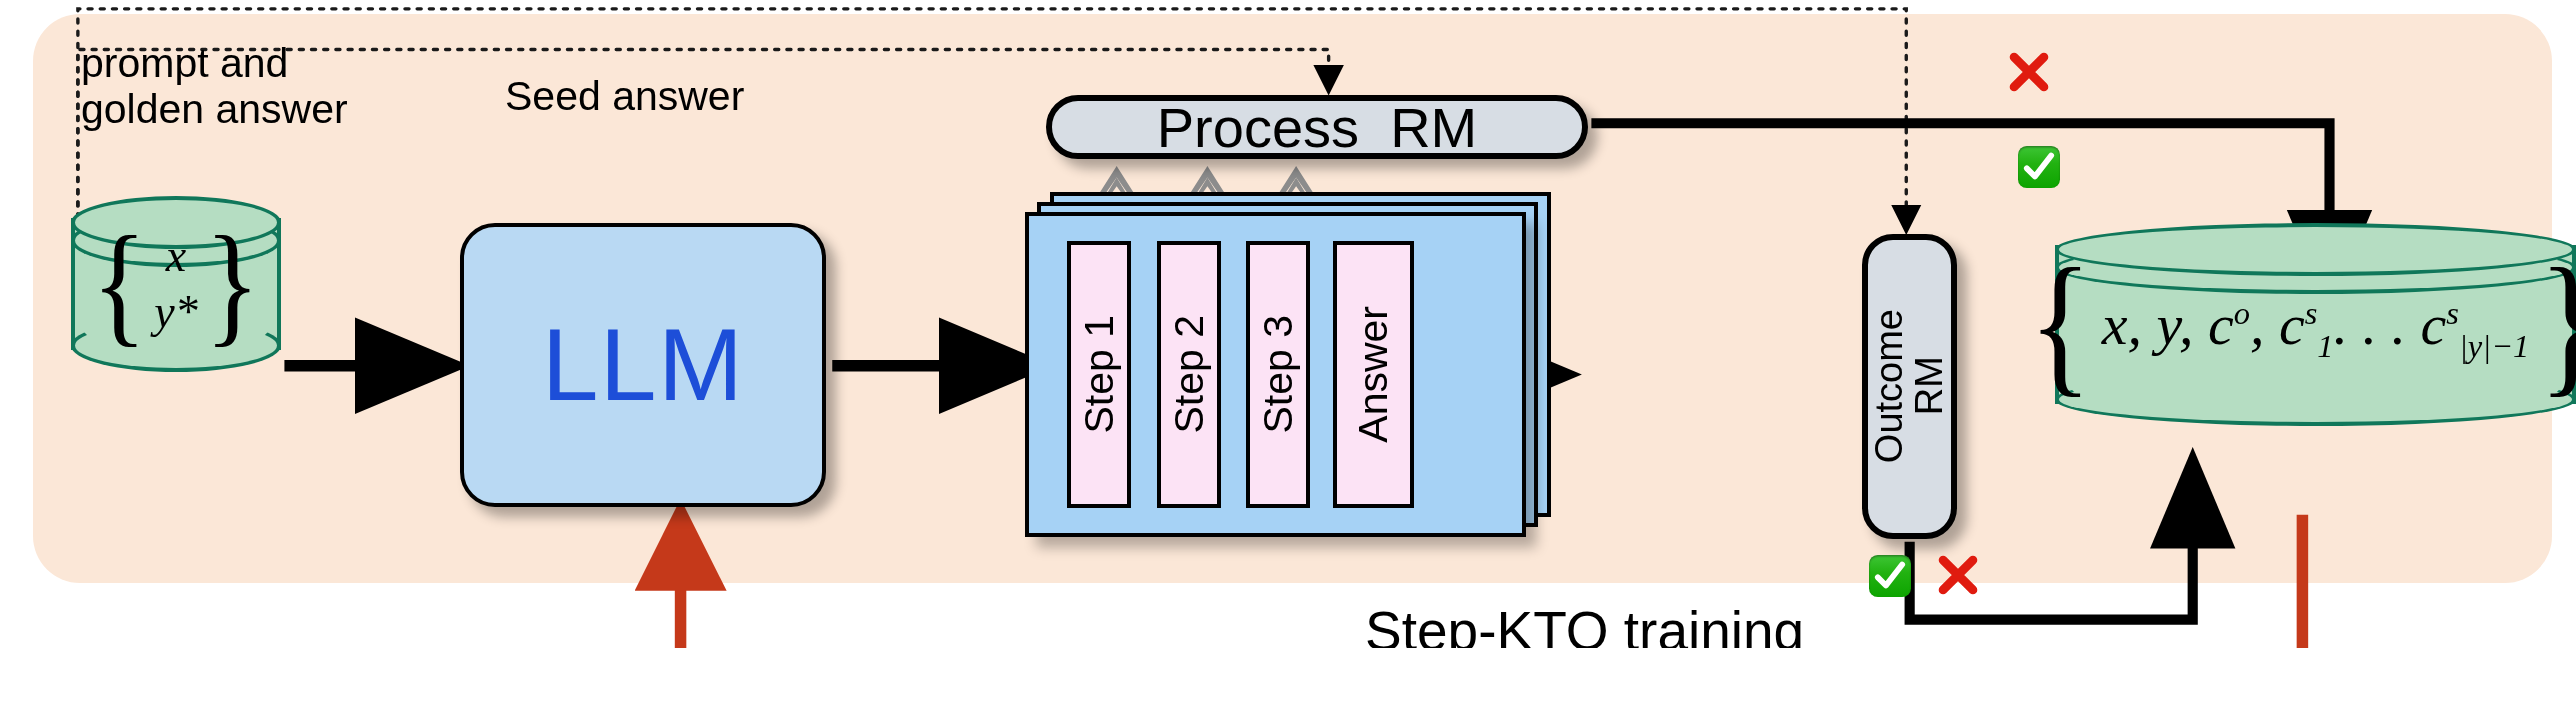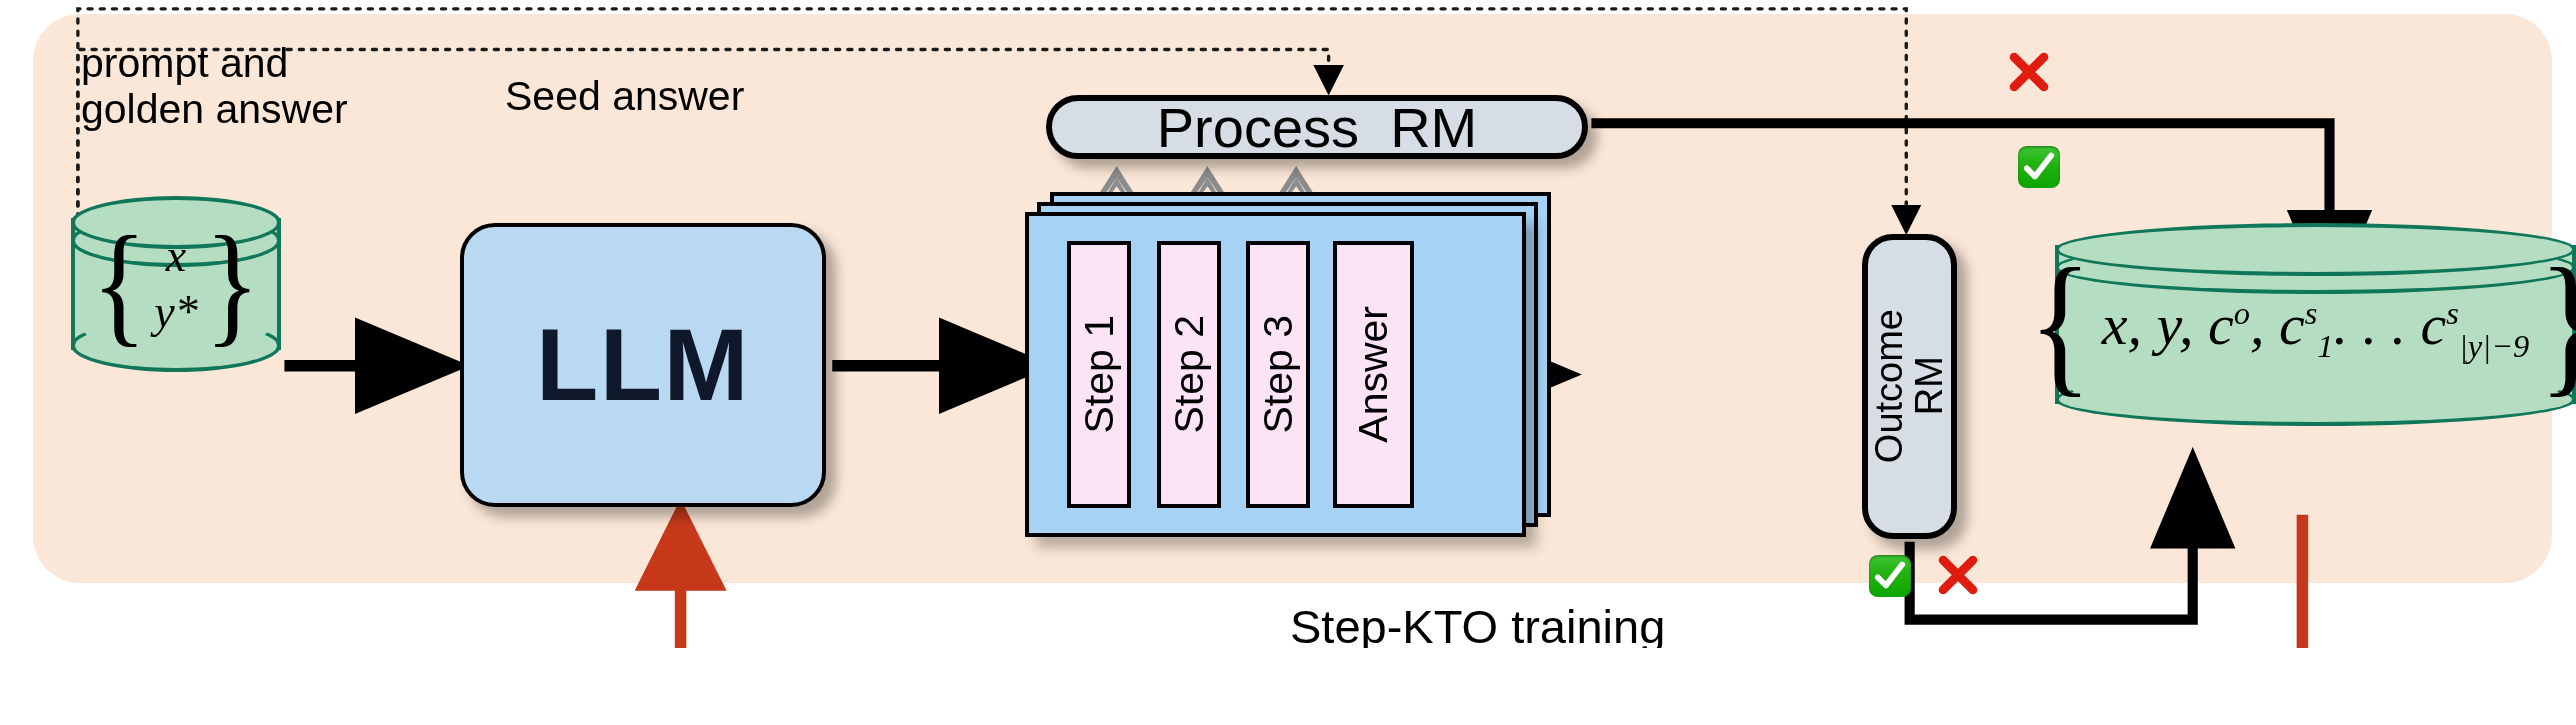--- a/index.html
+++ b/index.html
@@ -12,21 +12,21 @@
     background:#fbe7d7;border-radius:47px;
   }
 
   
   .wires{position:absolute;left:0;top:0;width:2576px;height:726px;pointer-events:none;}
 
   
   .lbl{position:absolute;color:#000;white-space:pre;line-height:1.12;}
   .lbl-prompt{left:81px;top:41px;font-size:41px;}
   .lbl-seed{left:505px;top:74px;font-size:41px;}
-  .lbl-train{left:1290px;top:601px;font-size:47px;}
+  .lbl-train{left:1365px;top:601px;font-size:55px;}
 
   
   .cyl{position:absolute;}
   .cyl .body{position:absolute;left:0;right:0;top:21.7px;bottom:21.7px;
     background:#b5ddc2;border-left:4.7px solid #10775a;border-right:4.7px solid #10775a;}
   .cyl .top{position:absolute;left:0;top:0;width:100%;height:53px;
     background:#b5ddc2;border:4.7px solid #10775a;border-radius:50%;box-sizing:border-box;}
   .cyl .rim{position:absolute;left:0;top:17.6px;width:100%;height:53px;
     border:4.7px solid #10775a;border-radius:50%;box-sizing:border-box;border-top-color:transparent;background:transparent;}
   .cyl .bot{position:absolute;left:0;bottom:0;width:100%;height:53px;
@@ -46,21 +46,21 @@
   .mi{font-style:italic;font-size:46px;line-height:1;}
   .formula{font-size:58px;font-style:italic;white-space:nowrap;line-height:1;padding:0 4.1px;}
   .formula sup{font-size:0.56em;font-style:italic;vertical-align:super;line-height:0;}
   .formula sub{font-size:0.56em;font-style:italic;vertical-align:sub;line-height:0;}
 
   
   #llm{position:absolute;left:460px;top:223px;width:366px;height:284px;
     background:#b9d9f3;border:4.7px solid #000;border-radius:35px;box-sizing:border-box;
     display:flex;align-items:center;justify-content:center;
     box-shadow:9.5px 9.5px 12.2px rgba(0,0,0,0.30);}
-  #llm .t{font-size:102px;color:#0f172a;letter-spacing:1.4px;font-weight:bold;}
+  #llm .t{font-size:102px;color:#1d4ed8;letter-spacing:1.4px;}
 
   
   .rm{position:absolute;background:#d7dde4;border:6.1px solid #000;box-sizing:border-box;
     display:flex;align-items:center;justify-content:center;
     box-shadow:9.5px 9.5px 12.2px rgba(0,0,0,0.30);}
   #prm{left:1046px;top:95px;width:542px;height:64px;border-radius:32.5px;}
   #prm .t{font-size:56px;white-space:pre;}
   #orm{left:1862px;top:234px;width:95px;height:305px;border-radius:31px;}
   #orm .t{font-size:38px;text-align:center;line-height:1.05;
     writing-mode:vertical-rl;transform:rotate(180deg);white-space:pre;}
@@ -228,21 +228,21 @@
   </div>
 
   <div class="cyl" id="cyl-out">
     <div class="body"></div>
     <div class="bot"></div>
     <div class="rim"></div>
     <div class="top"></div>
     <div class="content">
       <div class="mset">
         <span class="brace big">{</span>
-        <span class="formula"><span>x, y, c</span><sup>o</sup><span>, c</span><sup>s</sup><sub>1</sub><span>. . . c</span><sup>s</sup><sub>|y|−9</sub></span>
+        <span class="formula"><span>x, y, c</span><sup>o</sup><span>, c</span><sup>s</sup><sub>1</sub><span>. . . c</span><sup>s</sup><sub>|y|−1</sub></span>
         <span class="brace big">}</span>
       </div>
     </div>
   </div>
 
   <div class="check" id="chk-top">
     <svg width="42" height="42" viewBox="0 0 62 62">
         <path d="M13,33 L25,45 L49,14" fill="none" stroke="#fff" stroke-width="8.5" stroke-linecap="round" stroke-linejoin="round"></path>
       </svg>
   </div>

